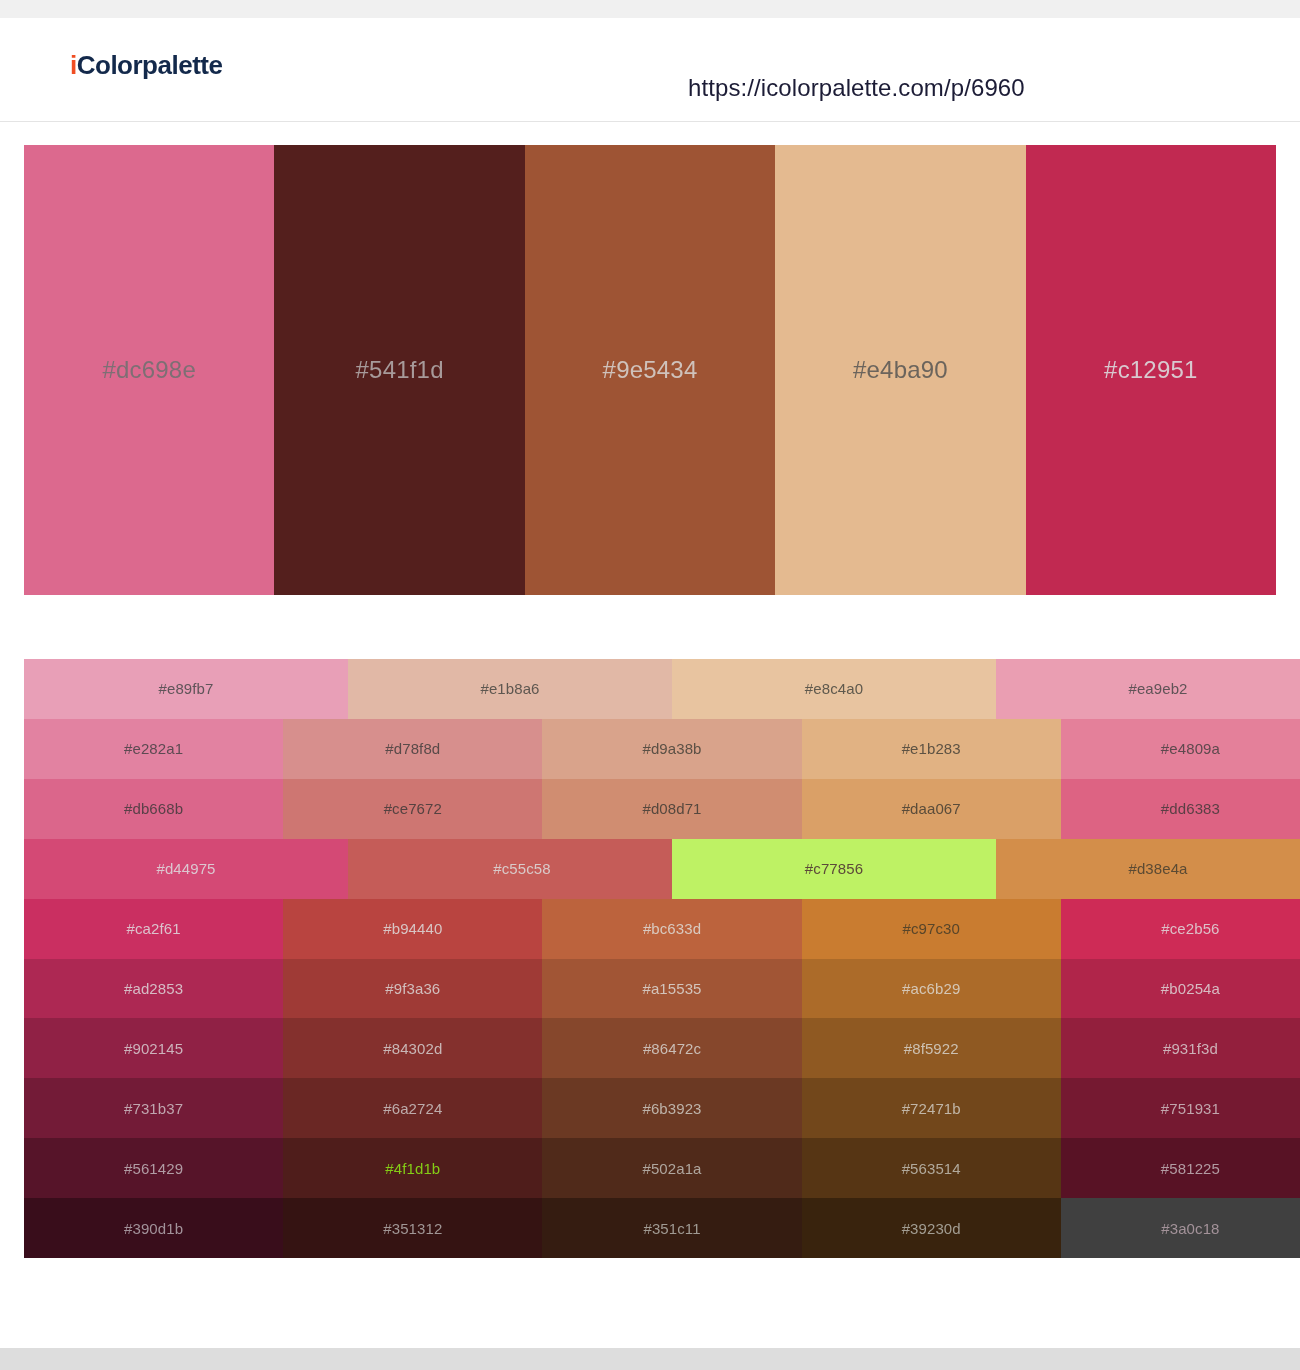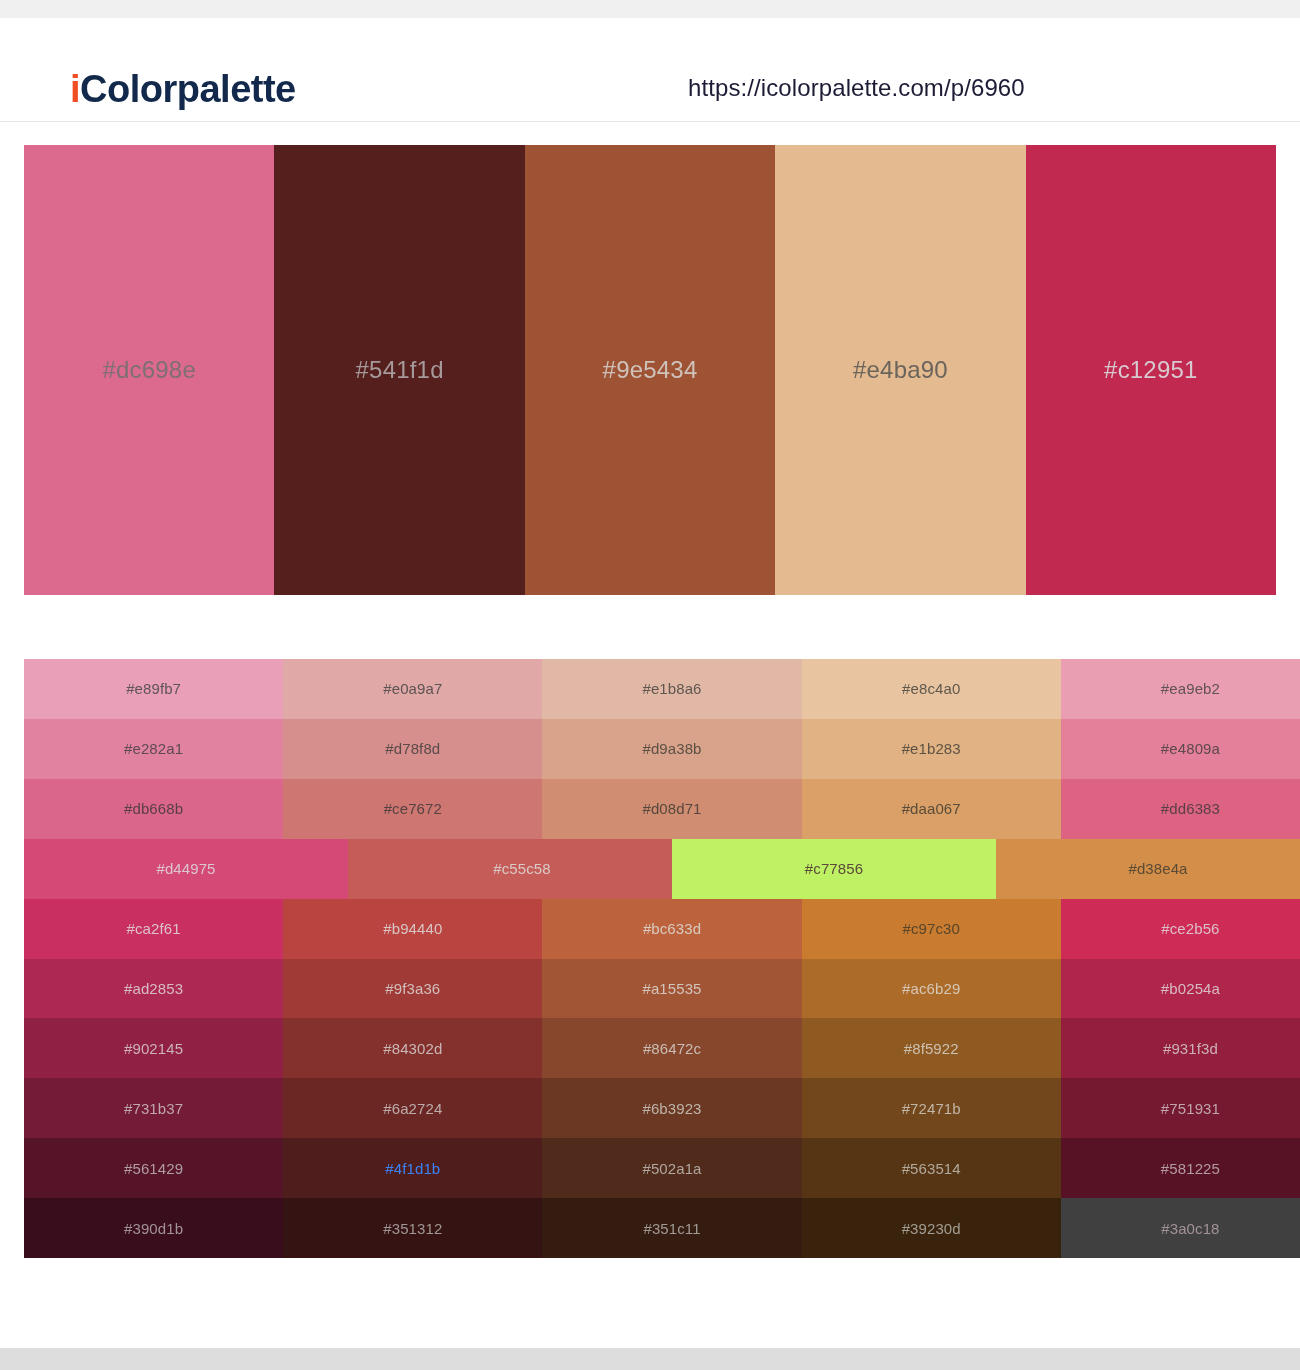--- a/index.html
+++ b/index.html
@@ -23,22 +23,22 @@
   }
 
   
   .header {
     position:absolute; left:0; top:18px;
     width:1300px; height:104px;
     background:#ffffff;
     border-bottom:1px solid #e4e4e4;
   }
   .logo {
-    position:absolute; left:70px; top:50px;
-    font-size:38px;
+    position:absolute; left:70px; top:32px;
+    font-size:26px;
     font-weight:bold;
     letter-spacing:-0.5px;
     white-space:nowrap;
   }
   .logo-i { color:#f04e23; }
   .logo-rest { color:#13294b; }
   .site-url {
     position:absolute; left:688px; top:56px;
     font-size:24px;
     color:#1c1c36;
@@ -126,23 +126,20 @@
     <div class="main-swatch" style="background: rgb(193, 41, 81);">
       <span class="hex" style="color: rgb(216, 201, 207);">#c12951</span>
     </div>
   </div>
 
   <div class="grid" id="shade-grid">
       <div class="grid-row">
         <div class="grid-cell" style="background: rgb(232, 159, 183);">
           <span class="hex" style="color: rgb(95, 84, 89);">#e89fb7</span>
         </div>
-        <div class="grid-cell" style="background: rgb(224, 169, 167);">
-          <span class="hex" style="color: rgb(93, 83, 83);">#e0a9a7</span>
-        </div>
         <div class="grid-cell" style="background: rgb(225, 184, 166);">
           <span class="hex" style="color: rgb(94, 87, 80);">#e1b8a6</span>
         </div>
         <div class="grid-cell" style="background: rgb(232, 196, 160);">
           <span class="hex" style="color: rgb(95, 89, 77);">#e8c4a0</span>
         </div>
         <div class="grid-cell" style="background: rgb(234, 158, 178);">
           <span class="hex" style="color: rgb(96, 83, 87);">#ea9eb2</span>
         </div>
       </div>
@@ -260,21 +257,21 @@
         </div>
         <div class="grid-cell" style="background: rgb(117, 25, 49);">
           <span class="hex" style="color: rgb(193, 165, 172);">#751931</span>
         </div>
       </div>
       <div class="grid-row">
         <div class="grid-cell" style="background: rgb(86, 20, 41);">
           <span class="hex" style="color: rgb(177, 156, 164);">#561429</span>
         </div>
         <div class="grid-cell" style="background: rgb(79, 29, 27);">
-          <span class="hex" style="color: #3b82f6;">#4f1d1b</span>
+          <span class="hex" style="color: #84cc16;">#4f1d1b</span>
         </div>
         <div class="grid-cell" style="background: rgb(80, 42, 26);">
           <span class="hex" style="color: rgb(175, 166, 158);">#502a1a</span>
         </div>
         <div class="grid-cell" style="background: rgb(86, 53, 20);">
           <span class="hex" style="color: rgb(177, 169, 155);">#563514</span>
         </div>
         <div class="grid-cell" style="background: rgb(88, 18, 37);">
           <span class="hex" style="color: rgb(178, 155, 162);">#581225</span>
         </div>

